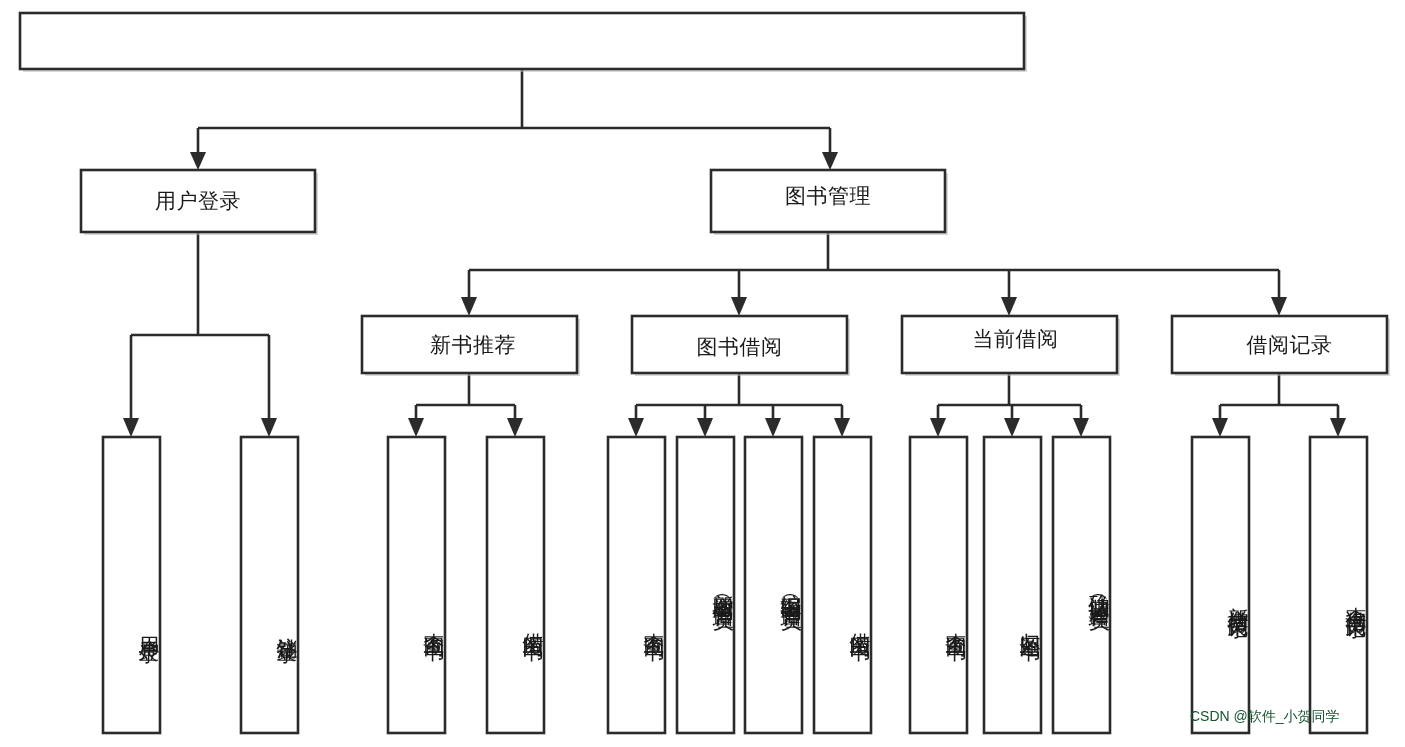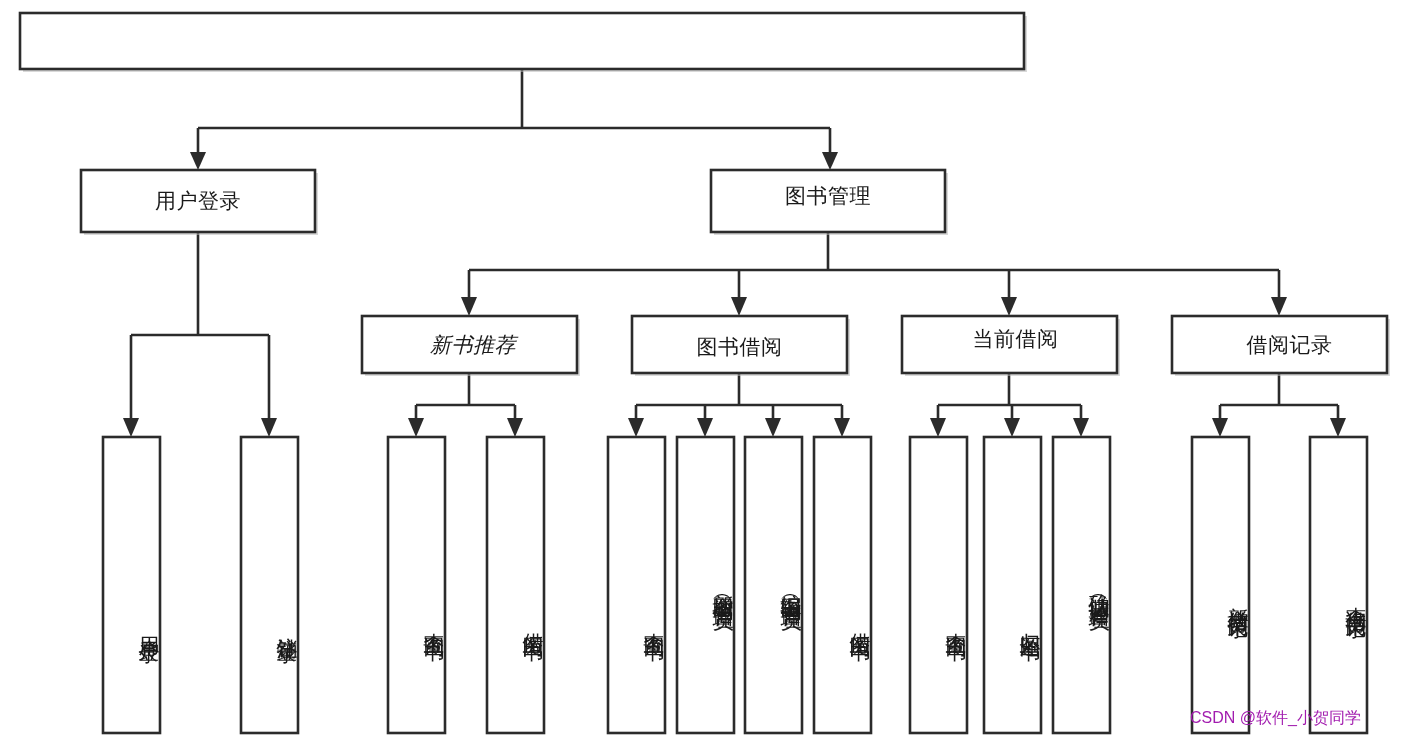--- a/index.html
+++ b/index.html
@@ -69,22 +69,22 @@
     align-items: flex-start;
     justify-content: center;
     font-size: 21px;
     line-height: 1.08;
     letter-spacing: 2.5px;
   }
   .watermark {
     position: absolute;
     left: 1190px;
     top: 708px;
-    font-size: 16px;
-    color: #a21caf;
+    font-size: 14px;
+    color: #14532d;
     font-family: "Liberation Sans", "DejaVu Sans", sans-serif;
     white-space: pre;
     user-select: none;
   }
 </style>
 </head>
 <body>
 
 <div id="diagram-root">
 
@@ -201,21 +201,21 @@
 
       <rect class="node-box" x="1192" y="437" width="57" height="296"></rect>
       <rect class="node-box" x="1310" y="437" width="57" height="296"></rect>
     </g>
   </svg>
 
 
   <div class="node-label label-h" style="left:81px; top:170px; width:234px; height:62px;">用户登录</div>
   <div class="node-label label-h" style="left:711px; top:170px; width:234px; height:52px;">图书管理</div>
 
-  <div class="node-label label-h" style="left:362px; top:316px; width:222px; height:57px;font-style:italic;">新书推荐</div>
+  <div class="node-label label-h" style="left:362px; top:316px; width:222px; height:57px;">新书推荐</div>
   <div class="node-label label-h" style="left:632px; top:316px; width:215px; height:62px;border-radius:11px;">图书借阅</div>
   <div class="node-label label-h" style="left:908px; top:316px; width:215px; height:45px;">当前借阅</div>
   <div class="node-label label-h" style="left:1172px; top:316px; width:215px; height:57px;padding-left:20px;">借阅记录</div>
 
   <div class="node-label label-v" style="left:103px; top:517px; width:57px; height:216px;">用户登录</div>
   <div class="node-label label-v" style="left:241px; top:517px; width:57px; height:216px;">注销登录</div>
 
   <div class="node-label label-v" style="left:388px; top:508px; width:57px; height:225px;">查询图书</div>
   <div class="node-label label-v" style="left:487px; top:508px; width:57px; height:225px;">借阅图书</div>
 

